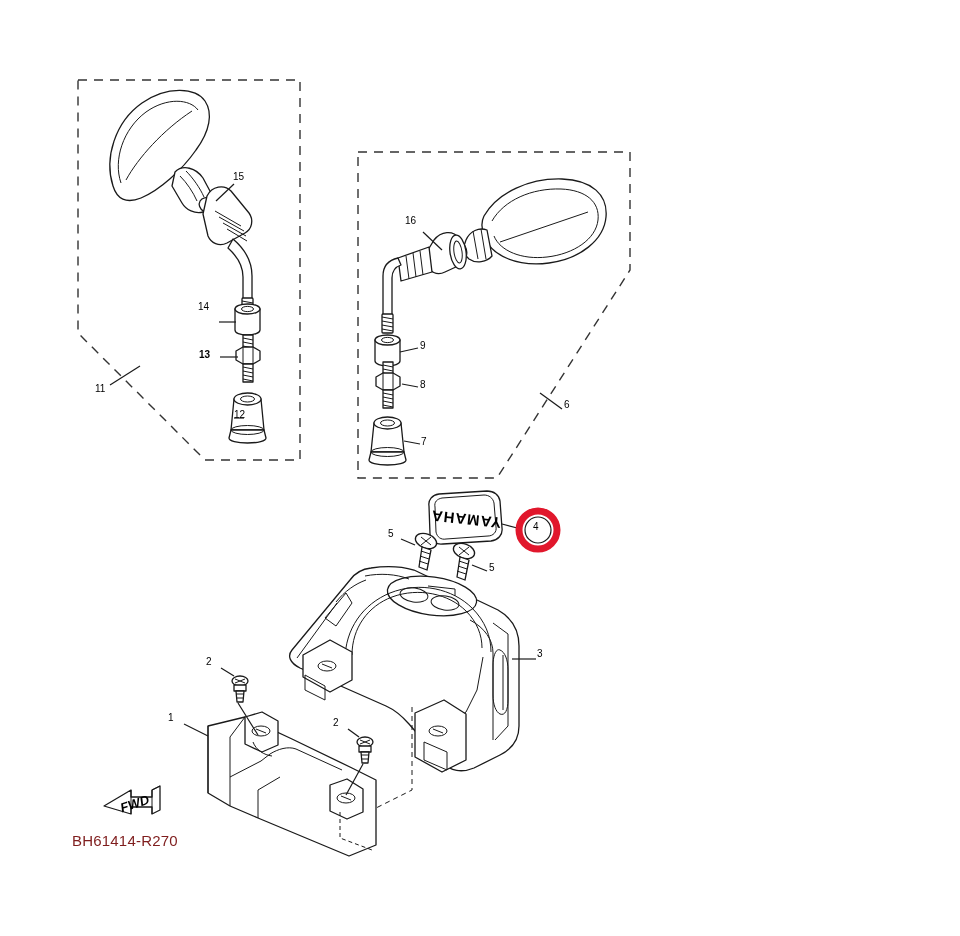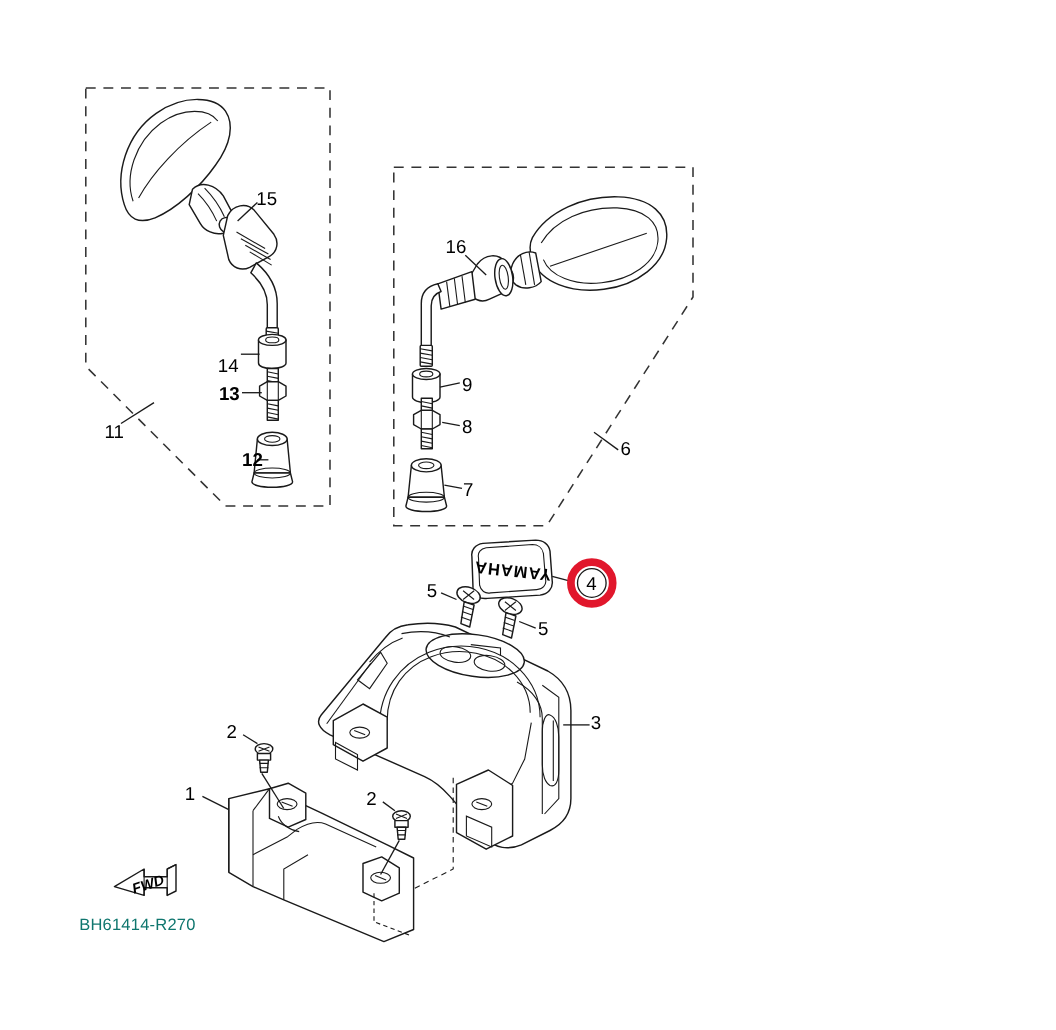--- a/index.html
+++ b/index.html
@@ -9,34 +9,34 @@
     font-family:"Liberation Sans", sans-serif;
     color:#000000;
     overflow:hidden;
     position:relative;
   }
   #stage{position:relative;width:960px;height:936px;background:#ffffff;}
   #art{position:absolute;left:0;top:0;width:960px;height:936px;}
   .lbl{
     position:absolute;
     font-family:"Liberation Sans", sans-serif;
-    font-size:17px;
+    font-size:10px;
     font-weight:400;
     color:#000;
     line-height:1;
     white-space:nowrap;
     user-select:none;
   }
   .diagid{
     position:absolute;
     left:72px;top:832px;
     font-family:"Liberation Sans", sans-serif;
     font-size:15px;
     letter-spacing:.2px;
-    color:#0f766e;
+    color:#7f1d1d;
     white-space:nowrap;
   }
   .fwdtext{
     font-family:"Liberation Sans", sans-serif;
     font-size:13px;
     font-style:italic;
     font-weight:700;
     fill:#000;
   }
   .emblemtext{
@@ -341,20 +341,20 @@
   <div class="lbl" style="left:537px;top:649px;">3</div>
   <div class="lbl" style="left:533px;top:522px;">4</div>
   <div class="lbl" style="left:388px;top:529px;">5</div>
   <div class="lbl" style="left:489px;top:563px;">5</div>
   <div class="lbl" style="left:564px;top:400px;">6</div>
   <div class="lbl" style="left:421px;top:437px;">7</div>
   <div class="lbl" style="left:420px;top:380px;">8</div>
   <div class="lbl" style="left:420px;top:341px;">9</div>
   <div class="lbl" style="left:405px;top:216px;">16</div>
   <div class="lbl" style="left:95px;top:384px;text-align:center;">11</div>
-  <div class="lbl" style="left:220px;top:410px;font-weight:bold;">12</div>
+  <div class="lbl" style="left:234px;top:410px;">12</div>
   <div class="lbl" style="left:199px;top:350px;font-weight:bold;">13</div>
-  <div class="lbl" style="left:198px;top:324px;">14</div>
+  <div class="lbl" style="left:198px;top:302px;">14</div>
   <div class="lbl" style="left:233px;top:172px;">15</div>
 
   <div class="diagid">BH61414-R270</div>
 
 </div>
 
 </body></html>

